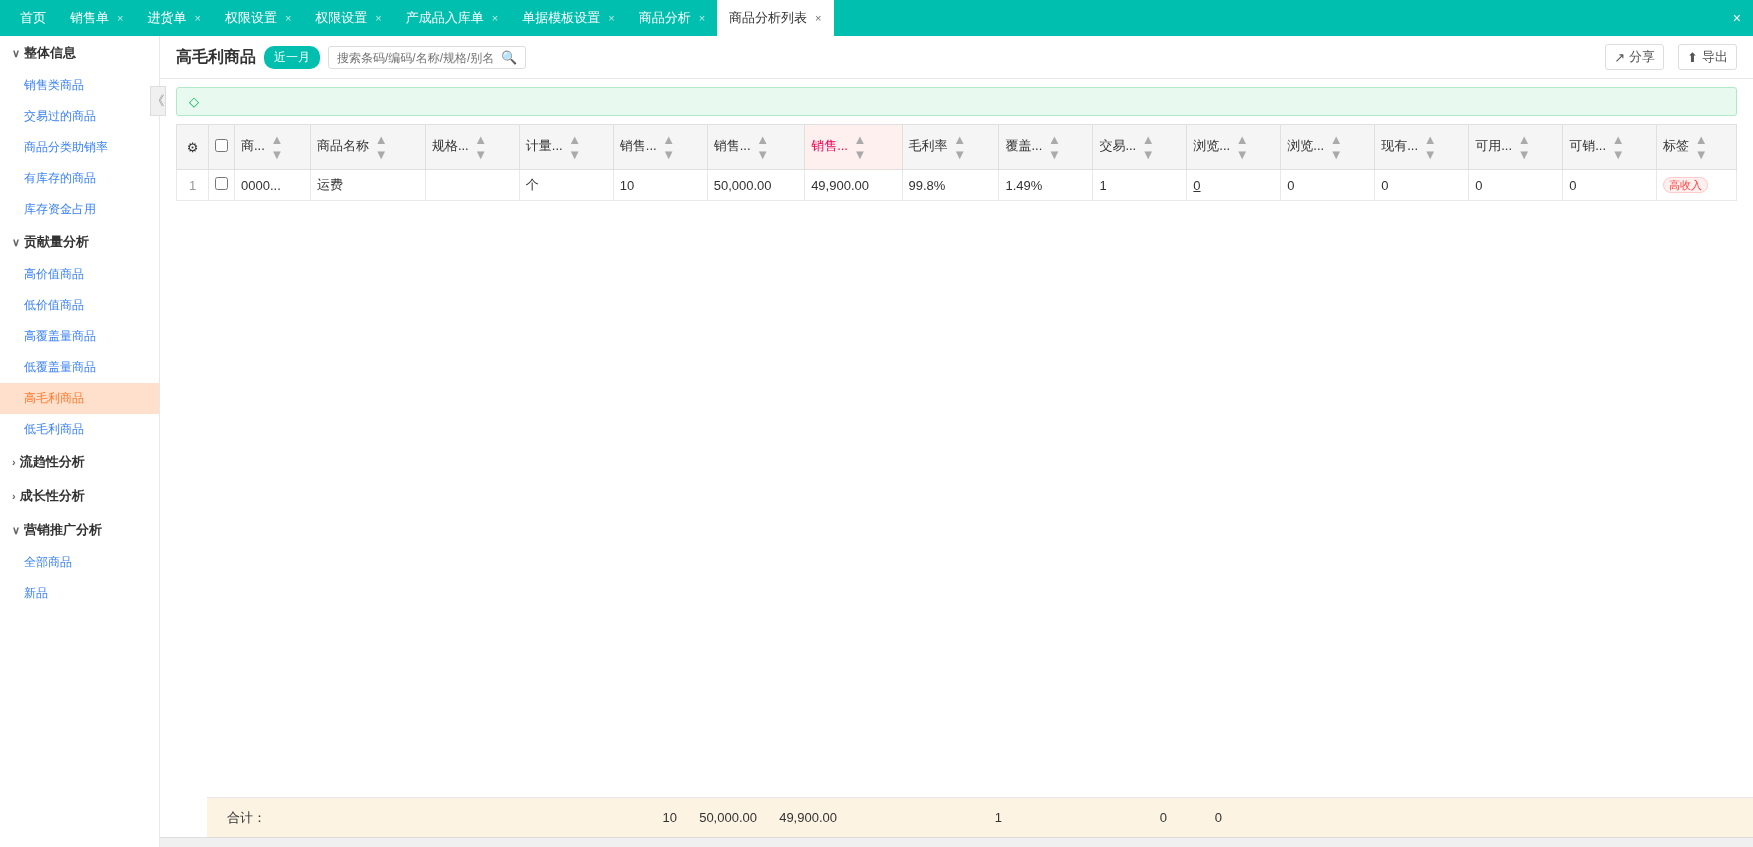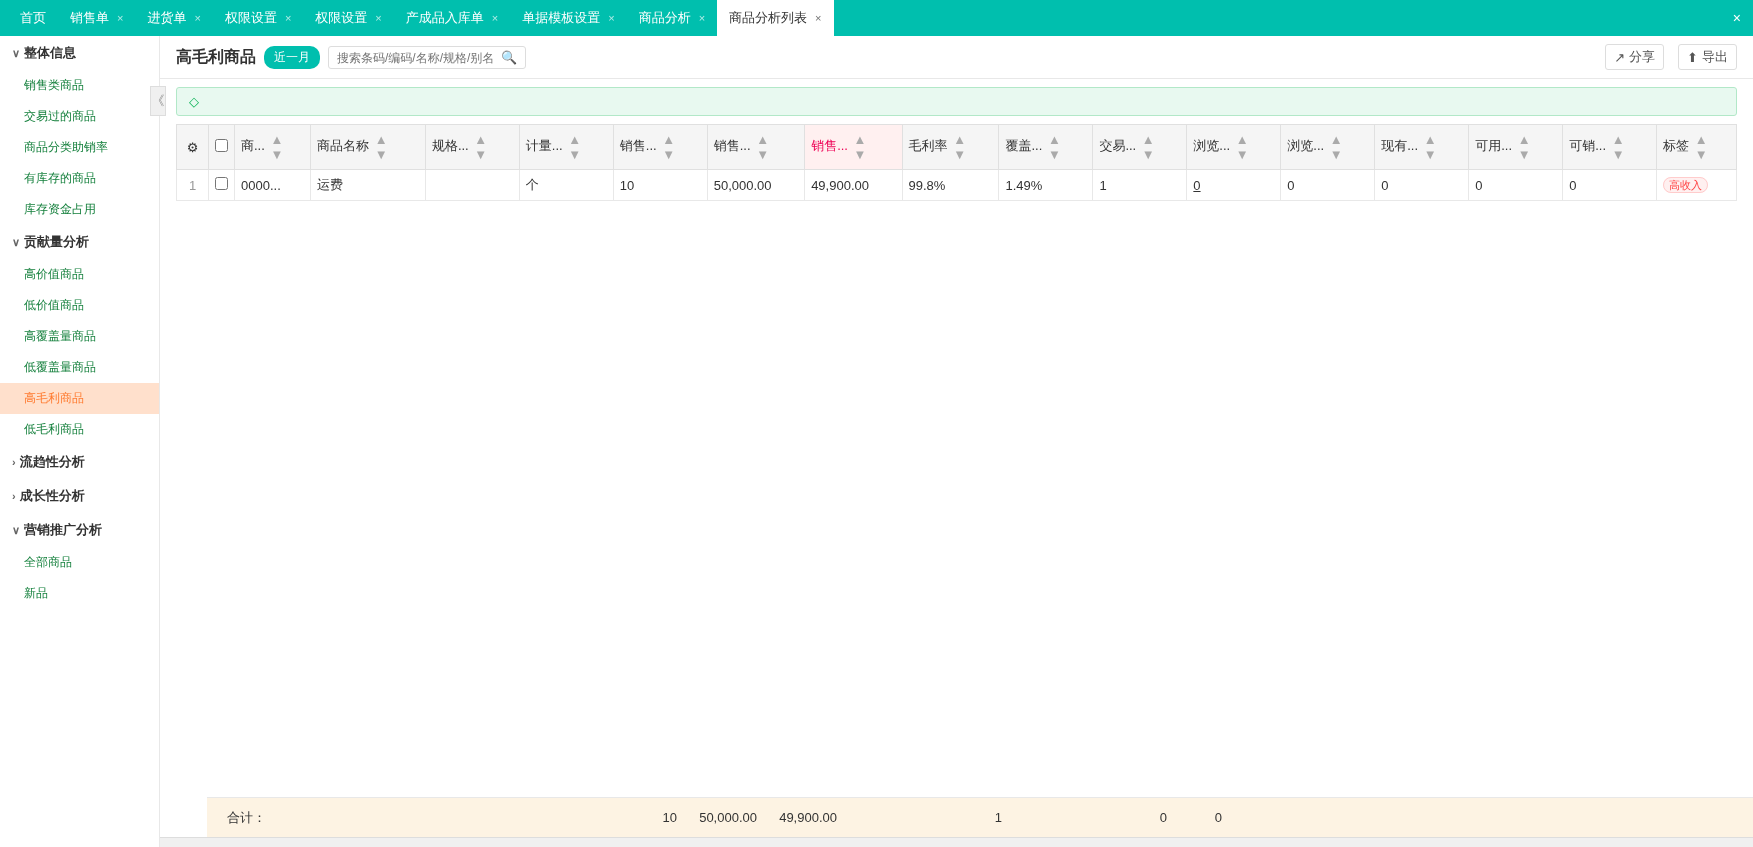--- a/index.html
+++ b/index.html
@@ -56,21 +56,21 @@
       align-items: center;
       padding: 8px 12px;
       font-size: 12px;
       color: #333;
       cursor: pointer;
       font-weight: bold;
     }
     .sidebar-group-header .arrow { margin-right: 4px; font-size: 11px; color: #666; }
     .sidebar-item {
       padding: 7px 12px 7px 24px;
-      color: #15803d;
+      color: #3b82f6;
       cursor: pointer;
       font-size: 12px;
     }
     .sidebar-item.active { background: #ffe0cc; color: #ff7a2f; }
 
     
     .sidebar-collapse {
       position: absolute;
       left: 150px;
       top: 50px;

